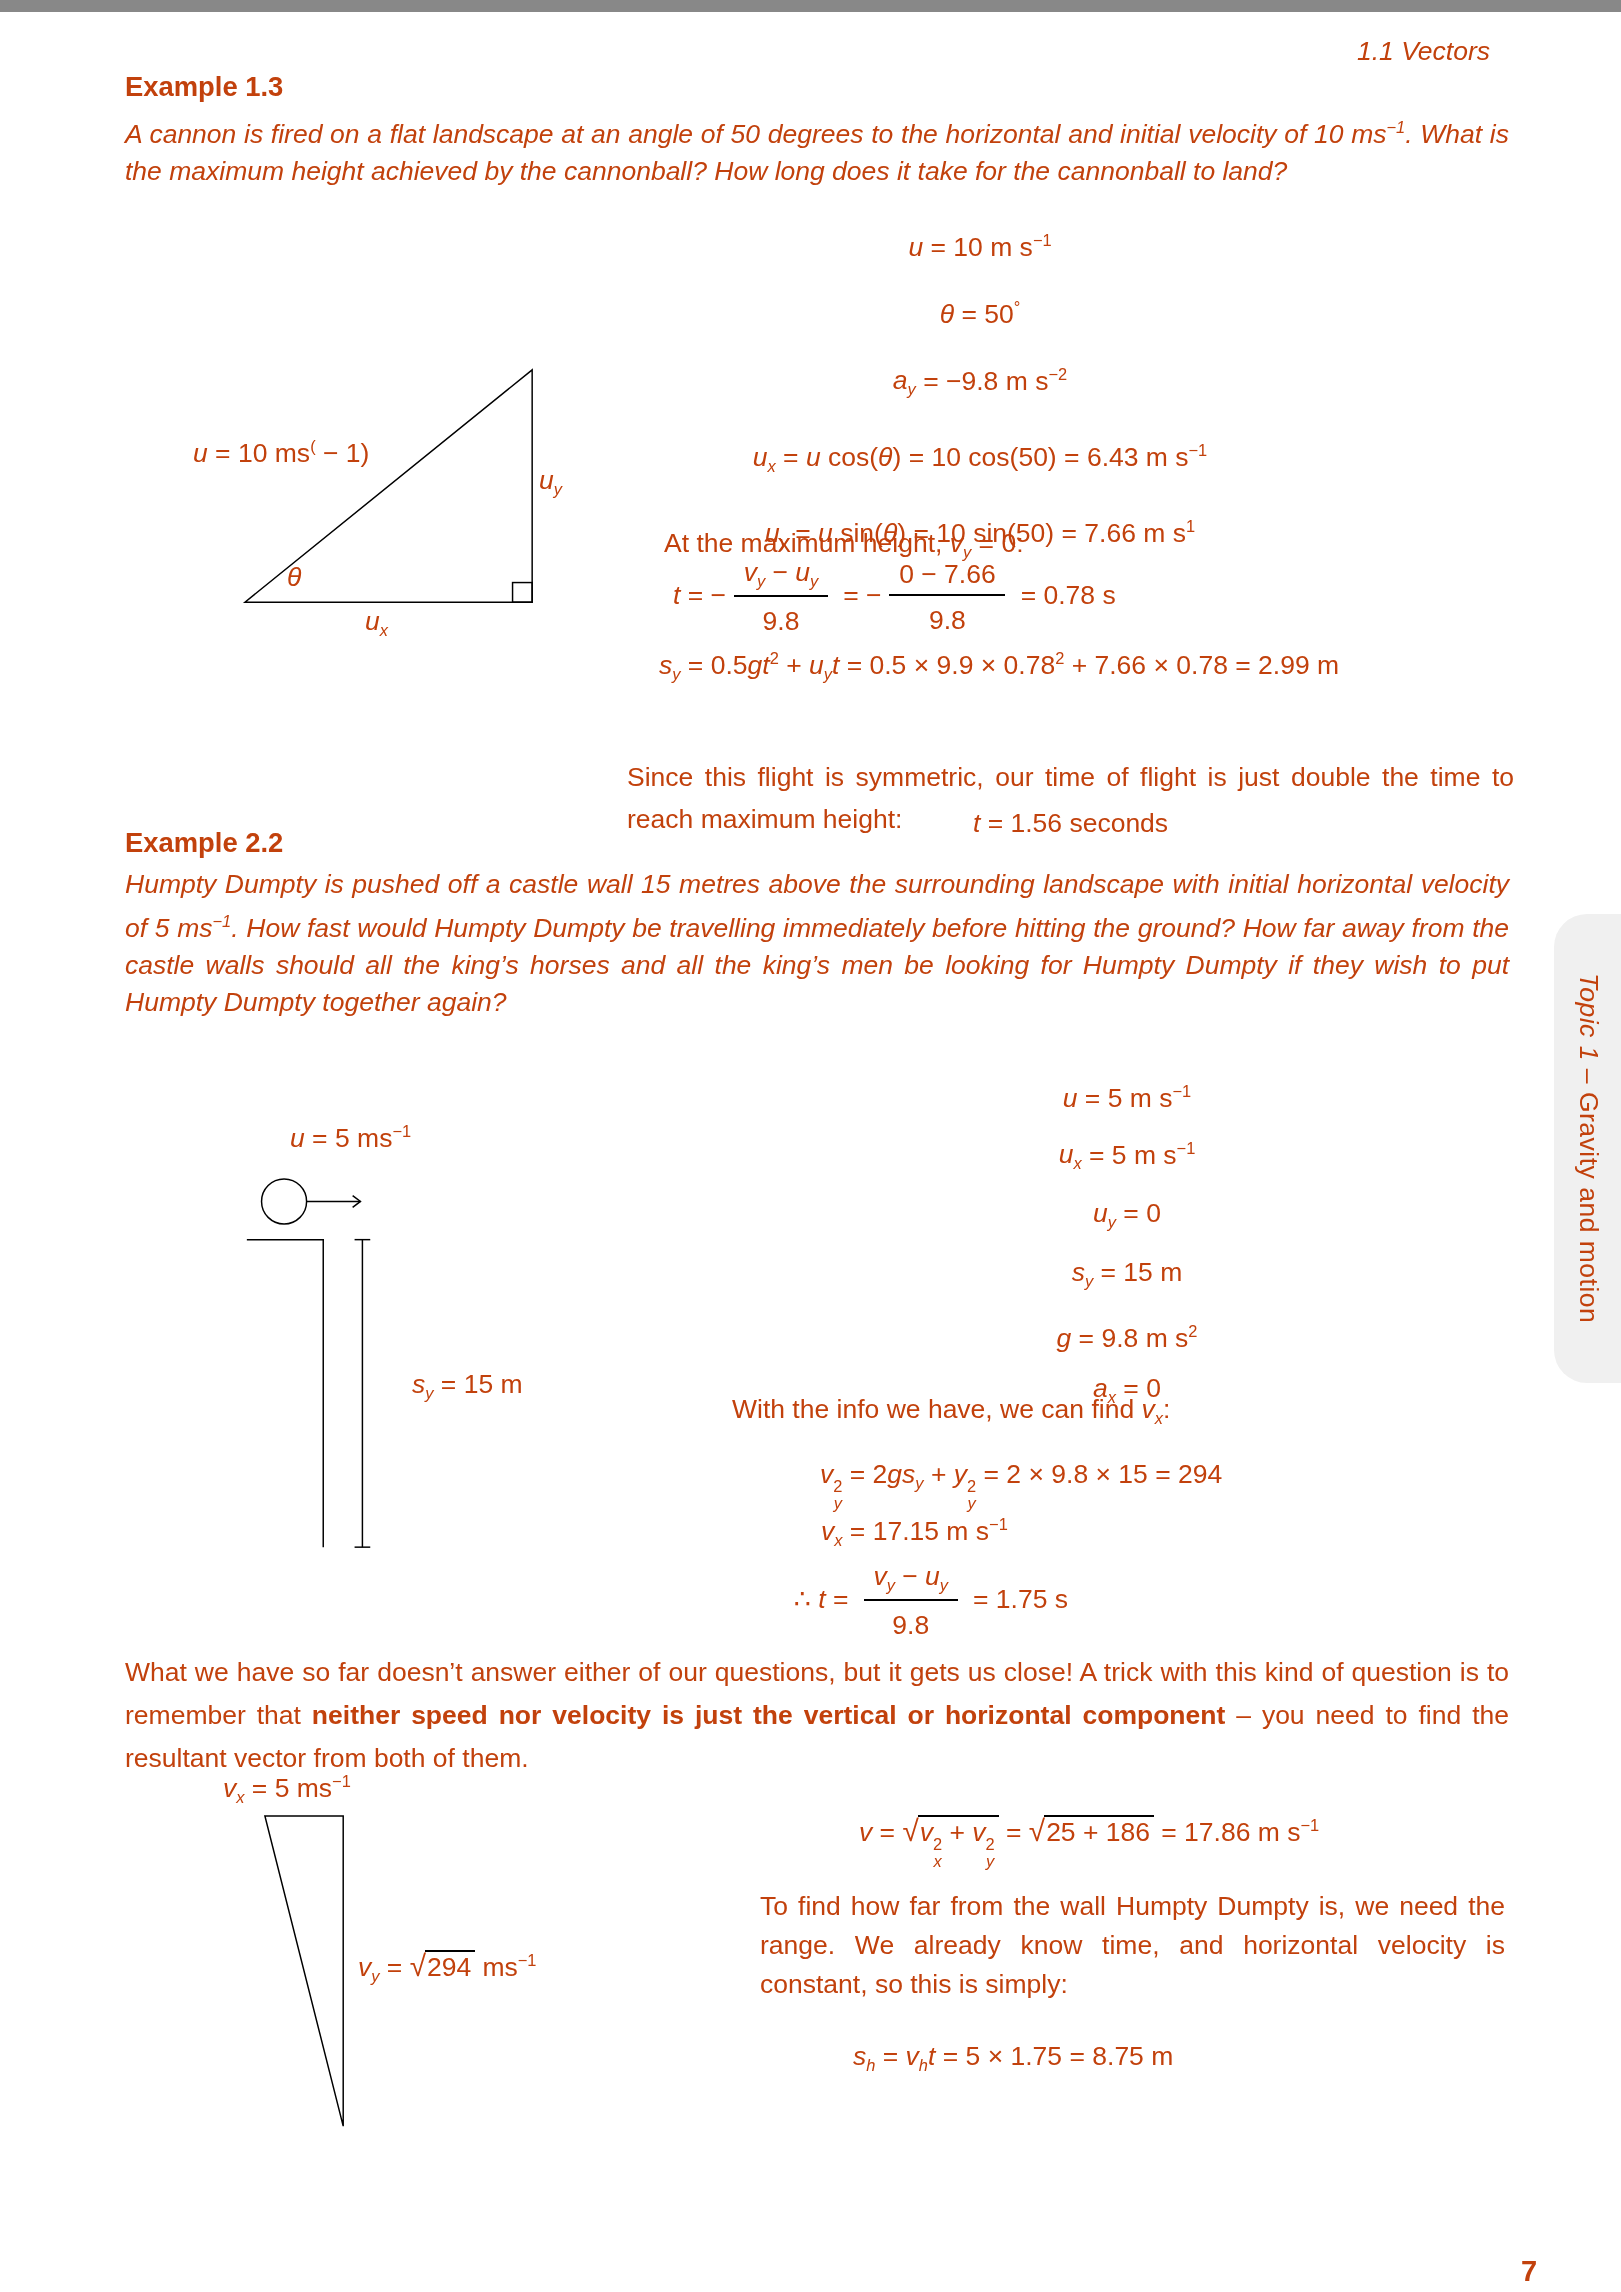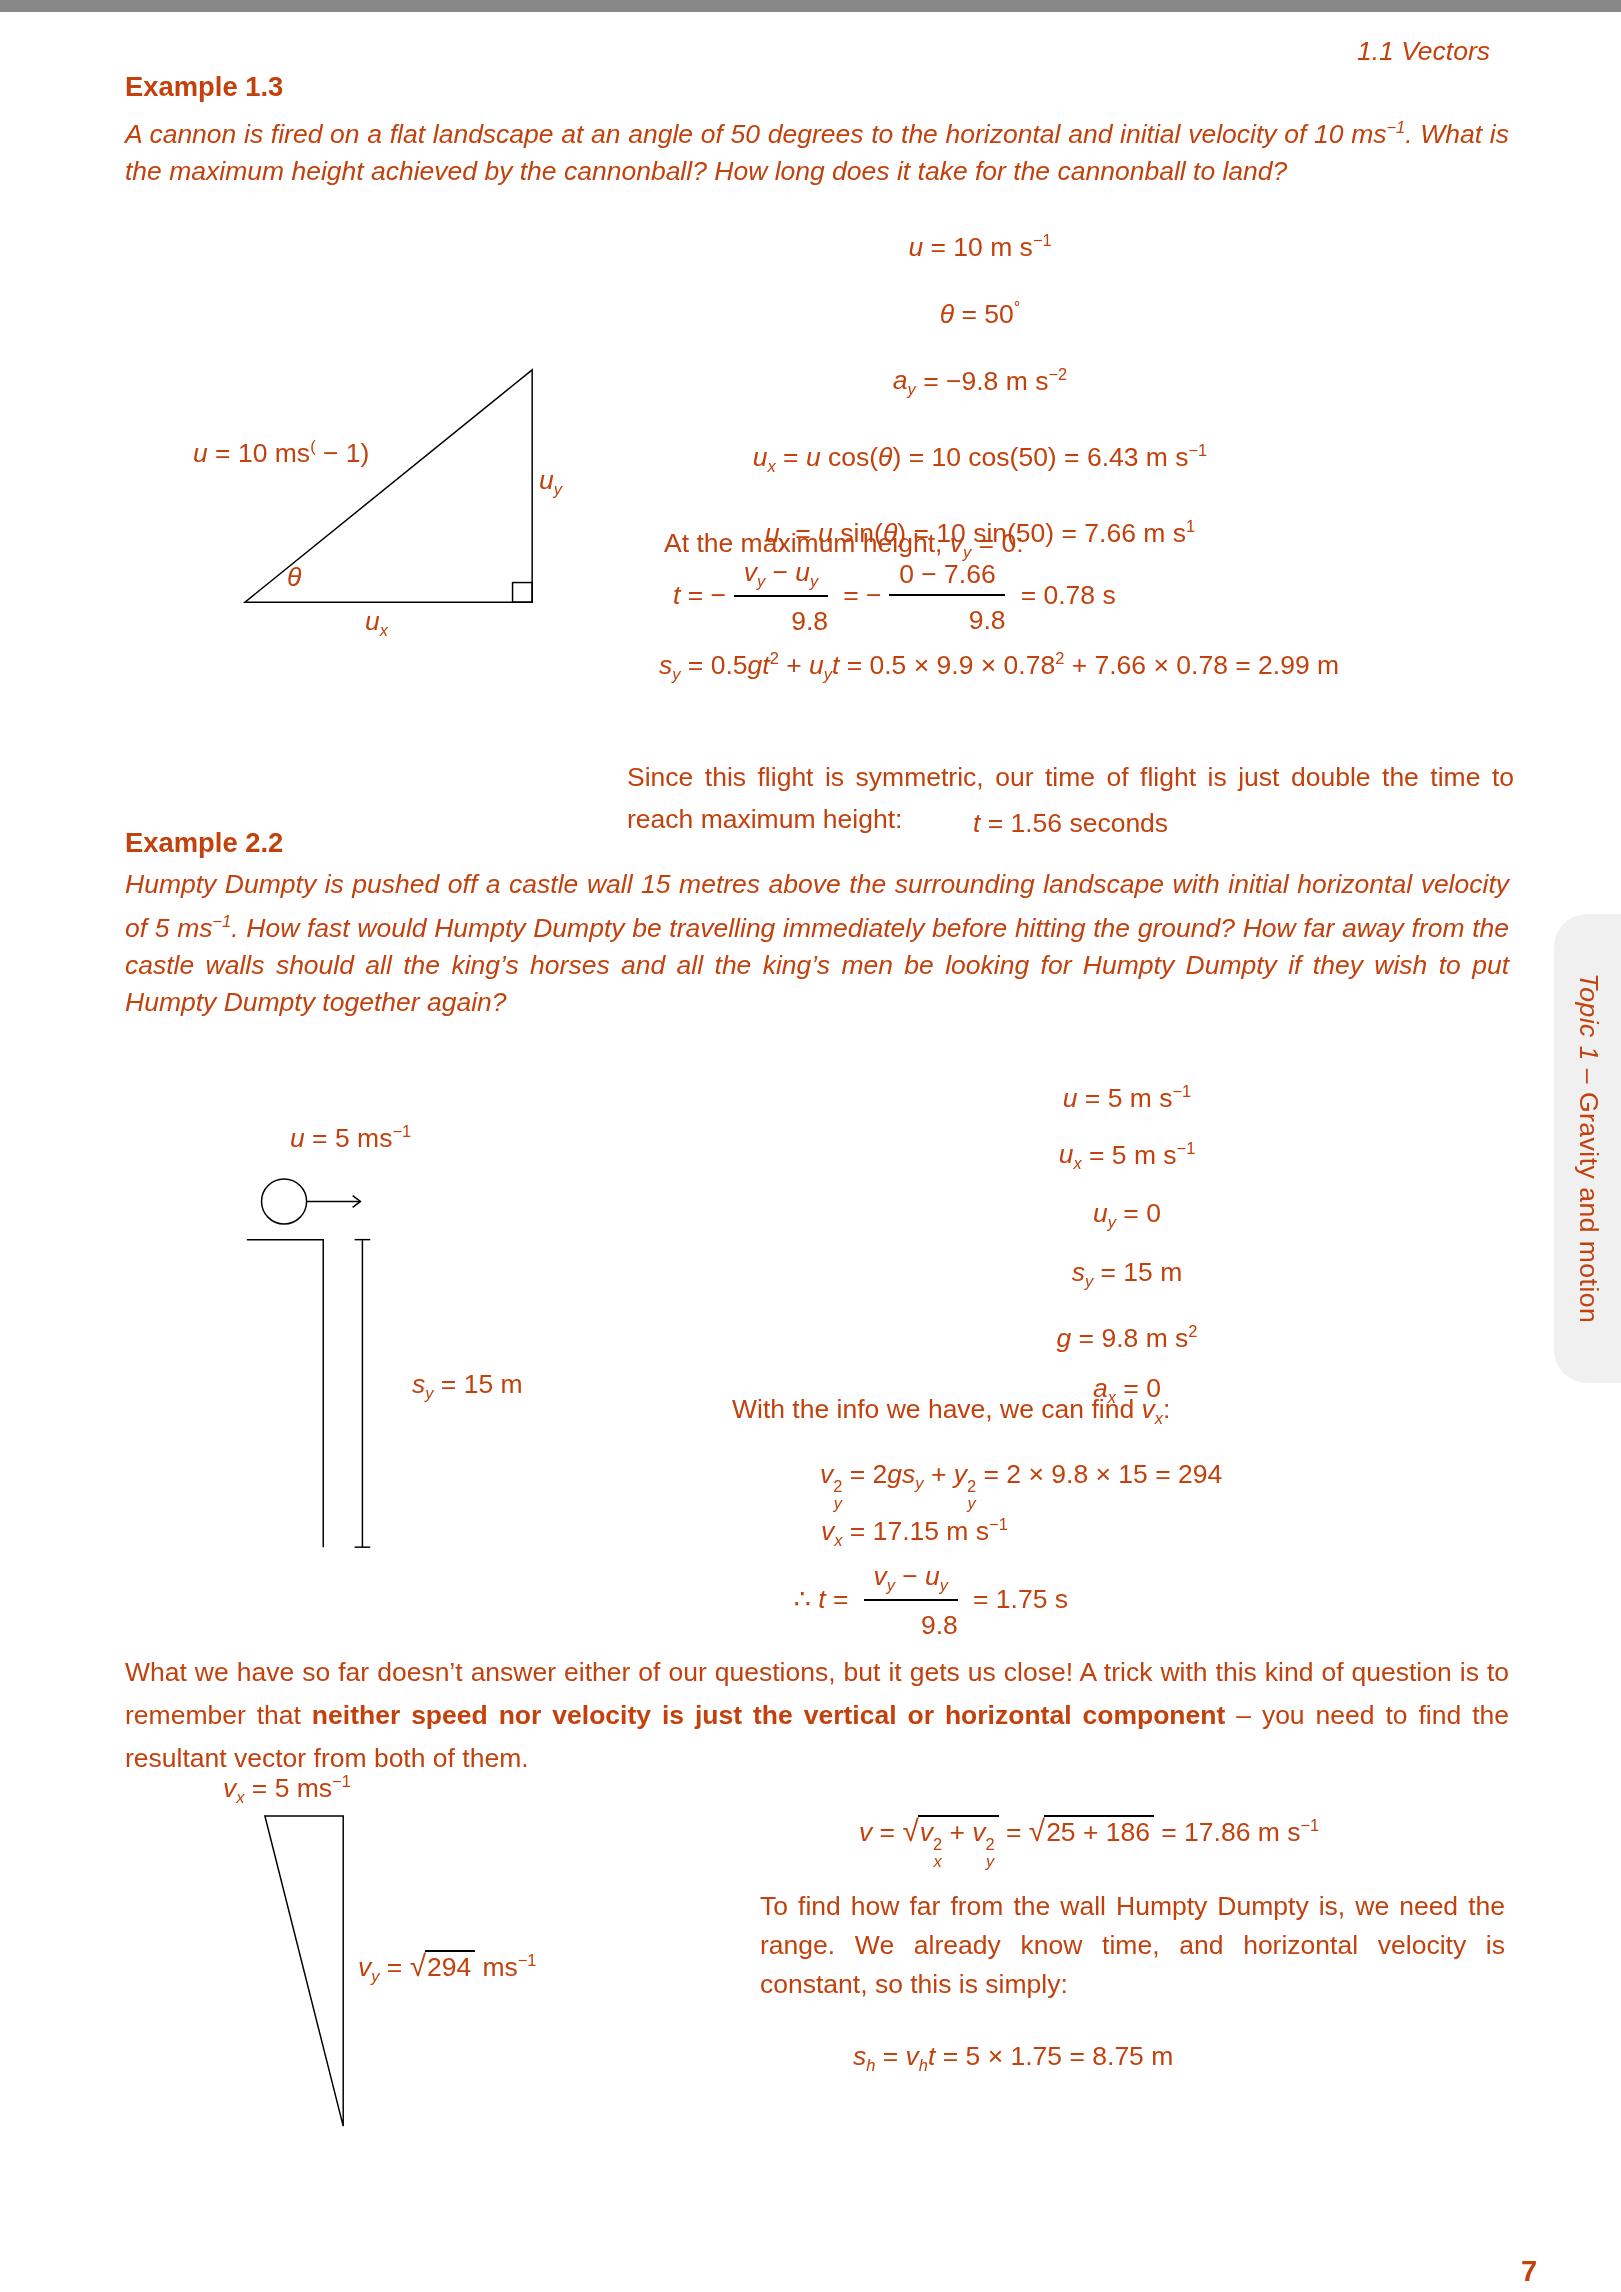--- a/index.html
+++ b/index.html
@@ -14,21 +14,21 @@
   .bold { font-weight:bold; }
   .justify { text-align:justify; }
   .center { text-align:center; }
   sup { font-size:0.62em; }
   sub { font-size:0.62em; }
   
   .stk { display:inline-flex; flex-direction:column; align-items:center;
          font-size:0.62em; line-height:1.05; vertical-align:-0.55em; }
   .stk span { display:block; }
   
-  .frac { display:inline-block; text-align:right; vertical-align:middle; margin:0 7.8px; }
+  .frac { display:inline-block; text-align:center; vertical-align:middle; margin:0 7.8px; }
   .frac .num { display:block; border-bottom:2px solid #000; padding:0 9.8px 3.9px; }
   .frac .den { display:block; padding-top:9px; }
   
   .sqrt { white-space:nowrap; }
   .sqrt .rsign { font-size:1.12em; margin-right:-1px; }
   .sqrt .rad { border-top:2px solid #000; padding:0 3.9px 0 2px; }
   .eq { white-space:nowrap; }
   .heading { font-size:27.4px; font-weight:bold; }
   .para { line-height:37px; }
   svg { display:block; }

